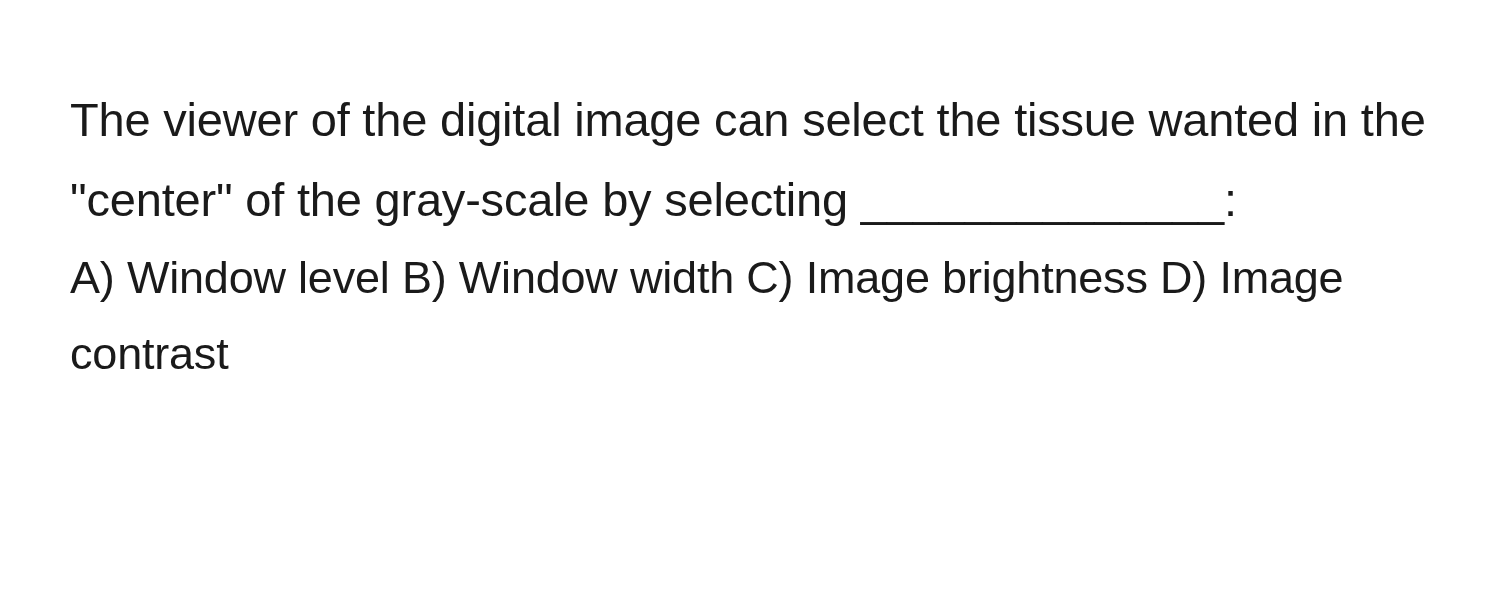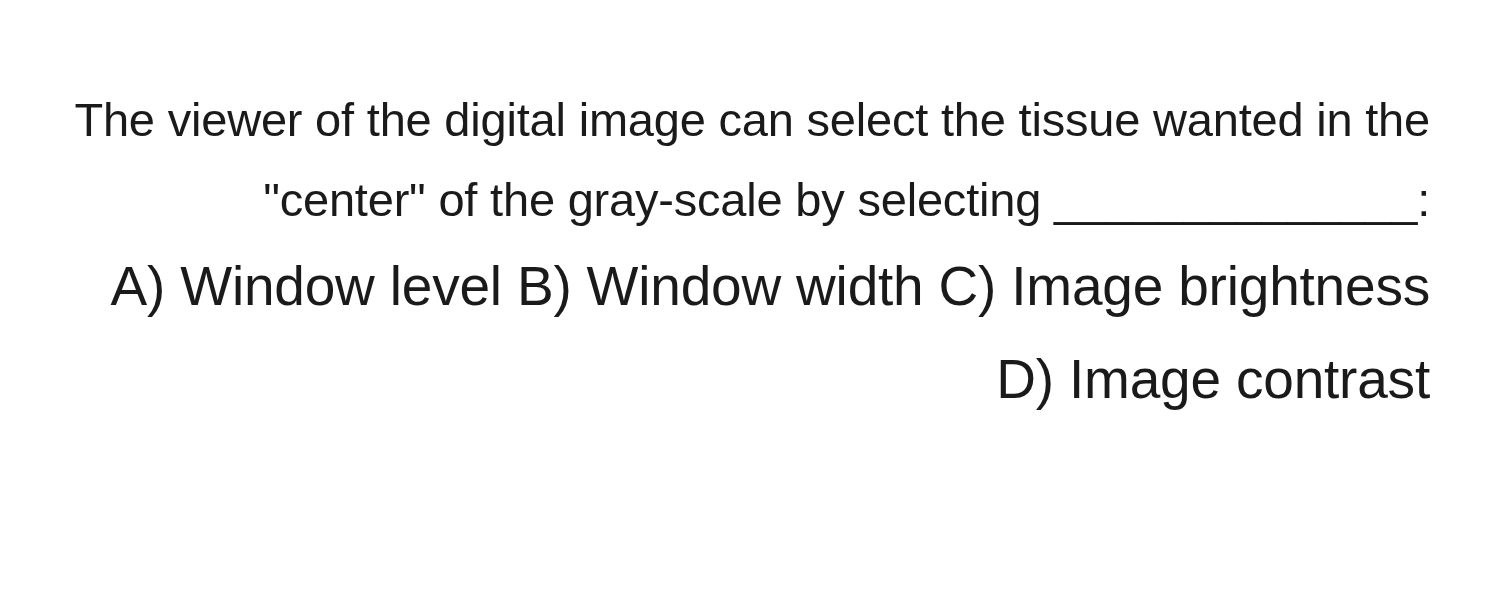--- a/index.html
+++ b/index.html
@@ -1,39 +1,38 @@
 <!DOCTYPE html>
 <html><head>
   <meta charset="utf-8">
   <style>
     * {
       margin: 0;
       padding: 0;
       box-sizing: border-box;
-      text-align: right;
     }
     body {
       width: 1500px;
       height: 600px;
       background: #ffffff;
       font-family: -apple-system, BlinkMacSystemFont, "Segoe UI", Helvetica, Arial, sans-serif;
       padding: 80px 70px 70px 70px;
       display: flex;
       flex-direction: column;
       justify-content: flex-start;
     }
     .question-text {
       font-size: 47px;
       line-height: 1.7;
       color: #1a1a1a;
       font-weight: 400;
       letter-spacing: -0.2px;
     }
     .options-text {
-      font-size: 55px;
+      font-size: 45px;
       line-height: 1.7;
       color: #1a1a1a;
       font-weight: 400;
       letter-spacing: -0.2px;
     }
   </style>
 </head>
 <body>
 
 <div class="question-text">The viewer of the digital image can select the tissue wanted in the "center" of the gray-scale by selecting ______________:</div>

